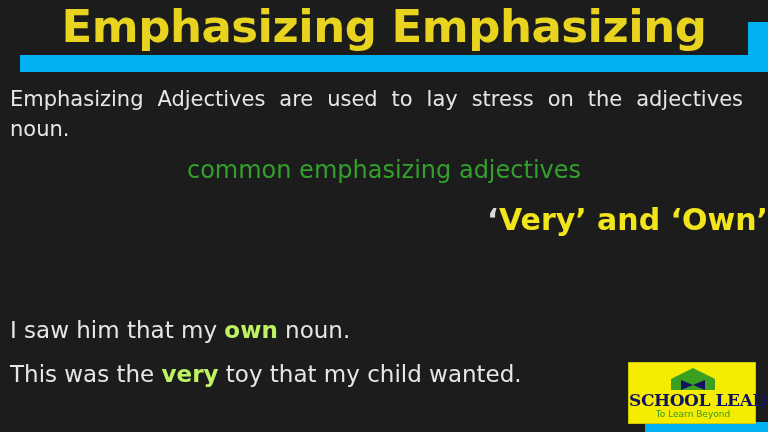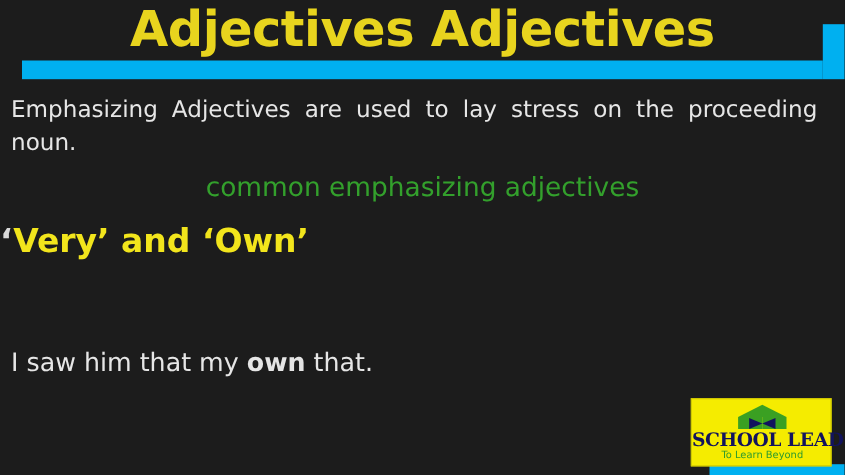--- a/index.html
+++ b/index.html
@@ -79,42 +79,42 @@
     font-size: 24px;
     line-height: 28px;
   }
 
   
   .keywords {
     position: absolute;
     left: 0;
     top: 200px;
     width: 768px;
-    text-align: left;
+    text-align: right;
     color: #f2e51c;
     font-weight: bold;
     font-size: 30px;
     line-height: 40px;
   }
   .keywords .lead-quote {
     color: #d9d9d9;
   }
 
   
   .examples {
     position: absolute;
     left: 10px;
     top: 308px;
     width: 640px;
     color: #e6e6e6;
     font-size: 23px;
     line-height: 44px;
   }
   .examples .hl {
-    color: #e5e5e5;
+    color: #bef264;
     font-weight: bold;
   }
 
   
   .bottom-bar {
     position: absolute;
     left: 645px;
     top: 422px;
     width: 123px;
     height: 10px;
@@ -165,36 +165,39 @@
     line-height: 11px;
     white-space: nowrap;
   }
 </style>
 </head>
 <body>
 
 <div class="slide">
 
   <div class="title-area">
-    <div class="title-text">Adjectives Adjectives</div>
+    <div class="title-text">Emphasizing Emphasizing</div>
     <div class="rule-horizontal"></div>
     <div class="rule-vertical"></div>
   </div>
 
-  <div class="intro">Emphasizing Adjectives are used to lay stress on the proceeding noun.</div>
+  <div class="intro">Emphasizing Adjectives are used to lay stress on the adjectives noun.</div>
 
   <div class="subtitle">common emphasizing adjectives</div>
 
   <div class="keywords">
     <span class="lead-quote">‘</span><span>Very’ and ‘Own’</span>
   </div>
 
   <div class="examples">
     <div>
-      <span>I saw him that my </span><span class="hl">own</span><span> that.</span>
+      <span>I saw him that my </span><span class="hl">own</span><span> noun.</span>
+    </div>
+    <div>
+      <span>This was the </span><span class="hl">very</span><span> toy that my child wanted.</span>
     </div>
   </div>
 
   <div class="bottom-bar"></div>
 
   <div class="logo">
     <svg class="logo-emblem" viewBox="0 0 128 26">
       <polygon points="64,2 86,13 64,13 42,13" fill="#3aa022"></polygon>
       <polygon points="42,13 64,13 64,24 42,24" fill="#3aa022"></polygon>
       <polygon points="64,13 86,13 86,24 64,24" fill="#3aa022"></polygon>

